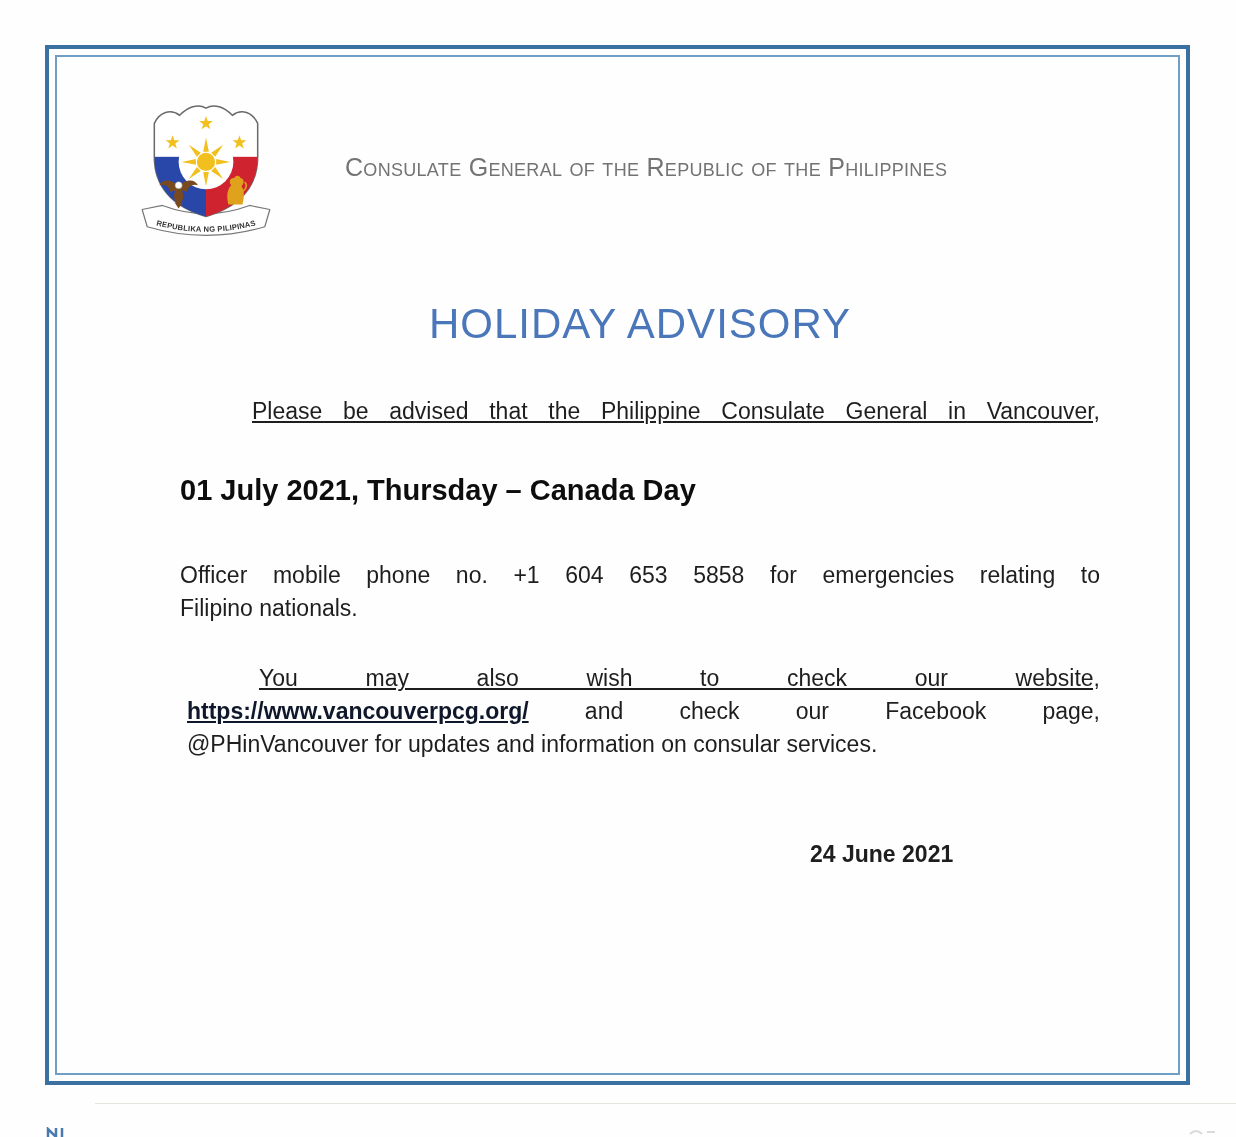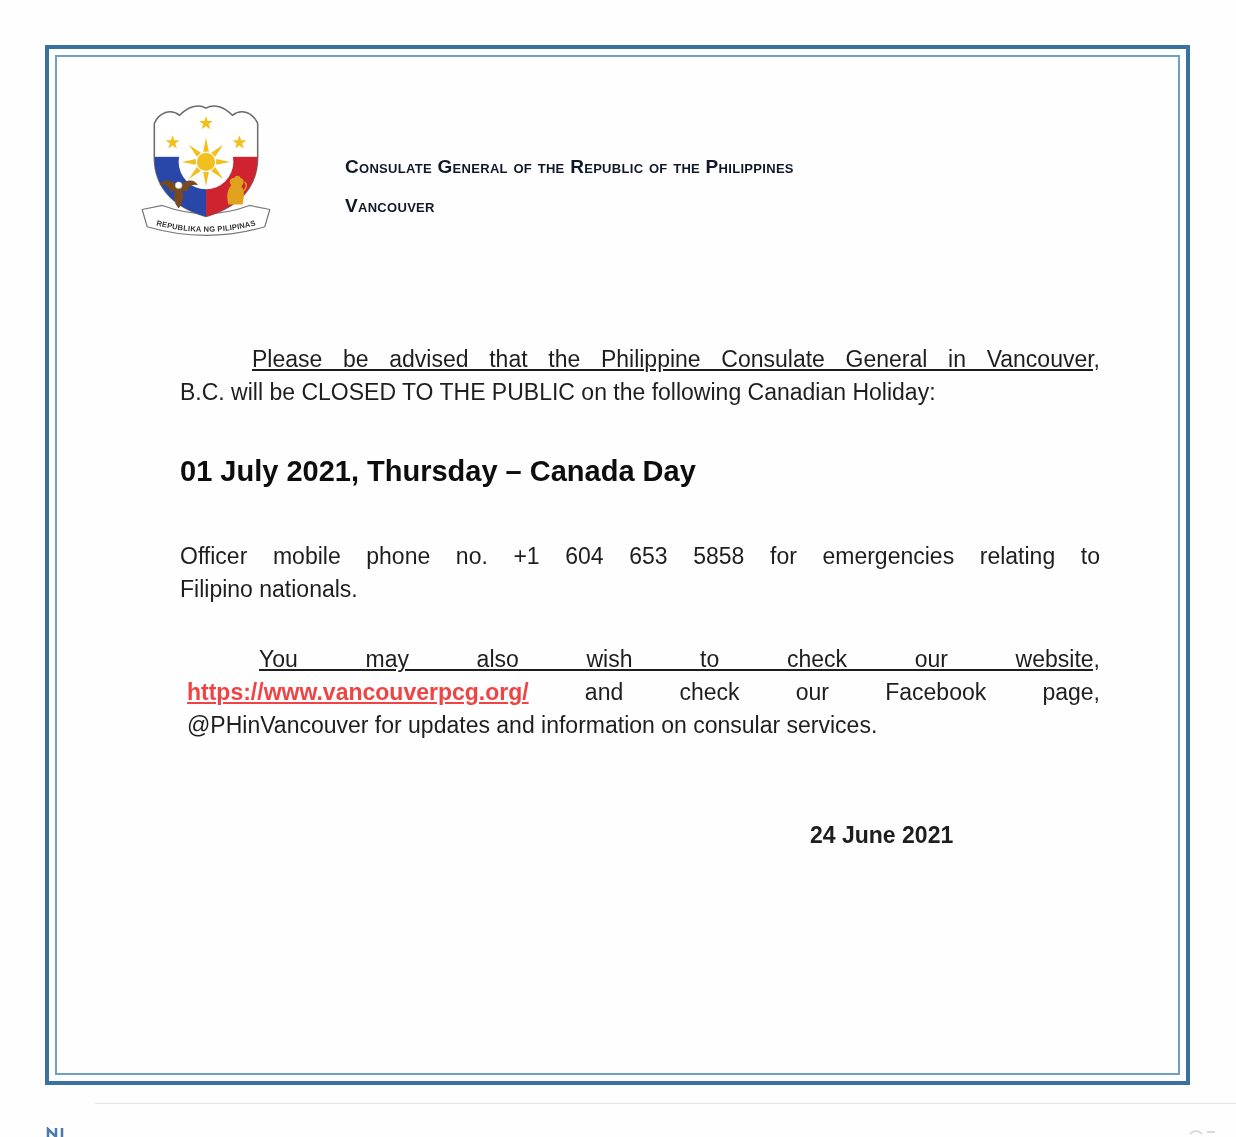--- a/index.html
+++ b/index.html
@@ -24,24 +24,24 @@
     top: 55px; left: 55px; right: 56px; bottom: 62px;
     border: 2px solid #6f9fc4;
     pointer-events: none;
   }
   
   .seal { position: absolute; left: 130px; top: 94px; }
   .org {
     position: absolute;
     left: 345px; top: 152px;
     font-variant: small-caps;
-    font-weight: 700;
-    font-size: 19px;
+    font-weight: 400;
+    font-size: 25px;
     letter-spacing: 0.3px;
-    color: #0f172a;
+    color: #737373;
   }
   .org .org-line { line-height: 30px; }
   .org .org-city { margin-top: 9px; }
   
   .body-col {
     position: absolute;
     left: 180px; top: 298px;
     width: 920px;
     font-size: 23px;
     line-height: 33px;
@@ -67,21 +67,21 @@
   }
   .para.p2 { margin-top: 51px; }
   .para.p3 { margin-top: 37px; margin-left: 7px; }
   .jline { text-align: justify; text-align-last: justify; }
   .jline.lastline { text-align: left; text-align-last: left; }
   .indent { text-indent: 72px; text-decoration: underline; }
   .bold { font-weight: 400; }
   .url-link {
     font-weight: 700;
     text-decoration: underline;
-    color: #ef4444;
+    color: #0f172a;
     cursor: pointer;
   }
   .date-line { margin-top: 77px; padding-left: 630px; font-weight: bold; }
   
   .artifact-hline {
     position: absolute;
     left: 95px; right: 0; top: 1103px;
     height: 1px;
     background: rgba(185, 182, 170, 0.35);
   }
@@ -149,29 +149,28 @@
       <path d="M8,0 C12,-2 13,-7 10,-9" stroke="#e0a21c" fill="none" stroke-width="1.5"></path>
     </g>
 
     <text font-size="7.5" fill="#333333" letter-spacing="0.2" font-family="Liberation Sans, sans-serif" font-weight="600">
       <textPath href="#bannerPath" startOffset="50%" text-anchor="middle">REPUBLIKA NG PILIPINAS</textPath>
     </text>
   </svg>
 
   <div class="org">
     <div class="org-line">Consulate General of the Republic of the Philippines</div>
-    <div class="org-line org-city">Vancouver</div>
   </div>
 
   <div class="body-col">
 
+    <h1 class="title">HOLIDAY ADVISORY</h1>
 
     <div class="para p1">
       <div class="jline indent">Please be advised that the Philippine Consulate General in Vancouver,</div>
-      <div class="jline lastline">B.C. will be CLOSED TO THE PUBLIC on the following Canadian Holiday:</div>
     </div>
 
     <div class="holiday">01 July 2021, Thursday – Canada Day</div>
 
     <div class="para p2">
       <div class="jline">Officer mobile phone no. +1 604 653 5858 for emergencies relating to</div>
       <div class="jline lastline">Filipino nationals.</div>
     </div>
 
     <div class="para p3">

